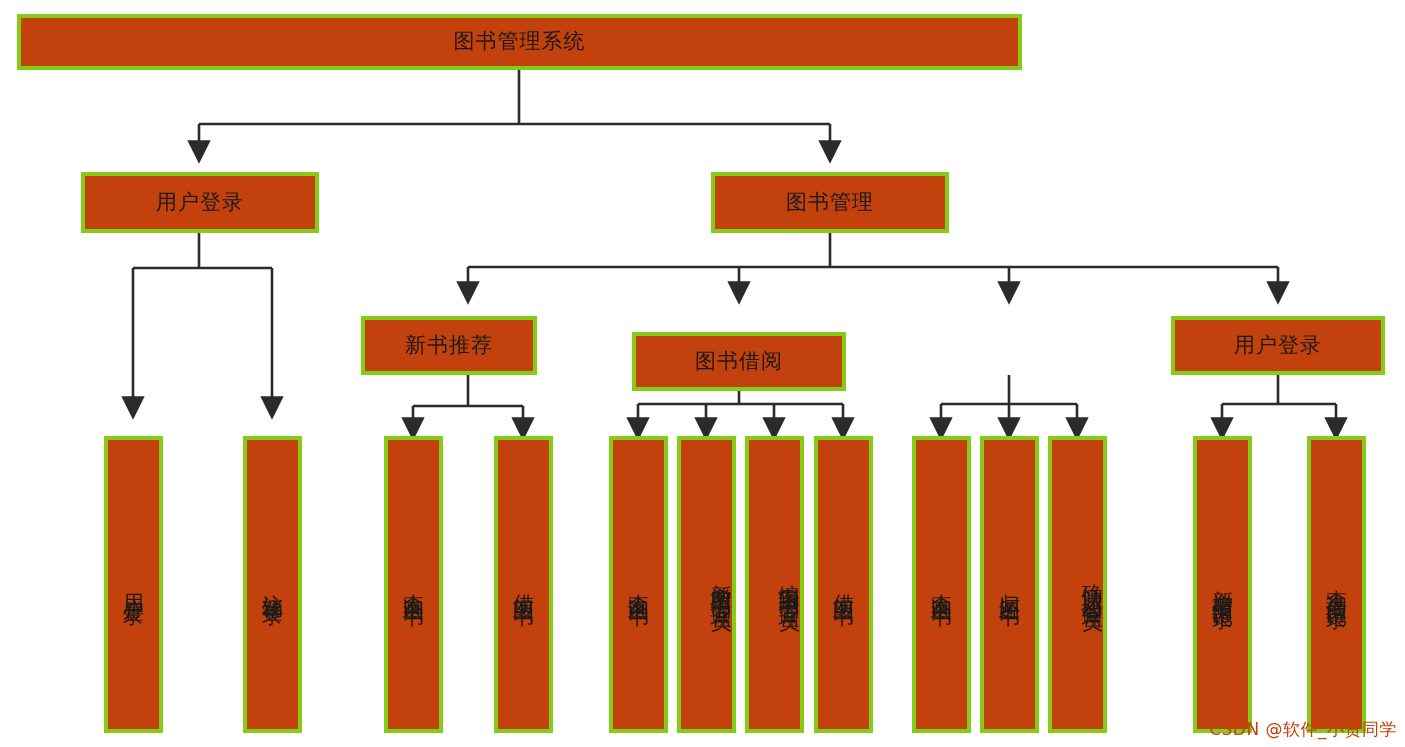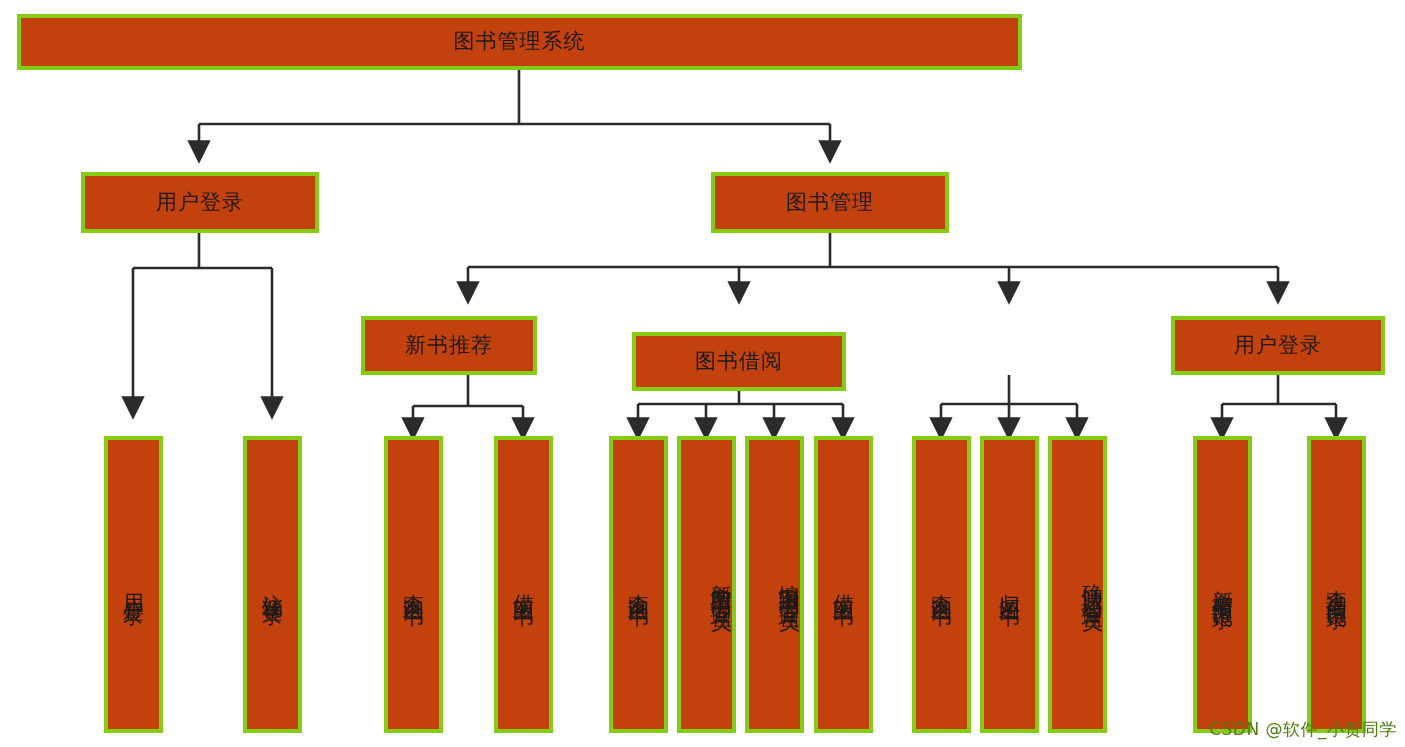--- a/index.html
+++ b/index.html
@@ -53,21 +53,21 @@
     top: 0;
     width: 1405px;
     height: 747px;
     pointer-events: none;
   }
   .watermark {
     position: absolute;
     right: 8px;
     bottom: 6px;
     font-size: 17px;
-    color: #4d7c0f;
+    color: #c2410c;
     letter-spacing: 0.5px;
     white-space: nowrap;
   }
 </style>
 </head>
 <body>
 
 <div id="canvas">
 
   <svg class="edges" viewBox="0 0 1405 747">

